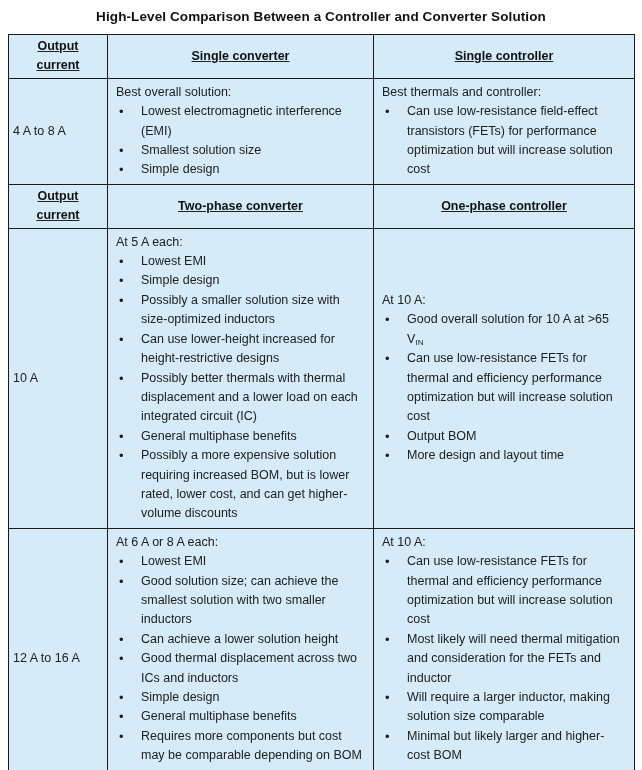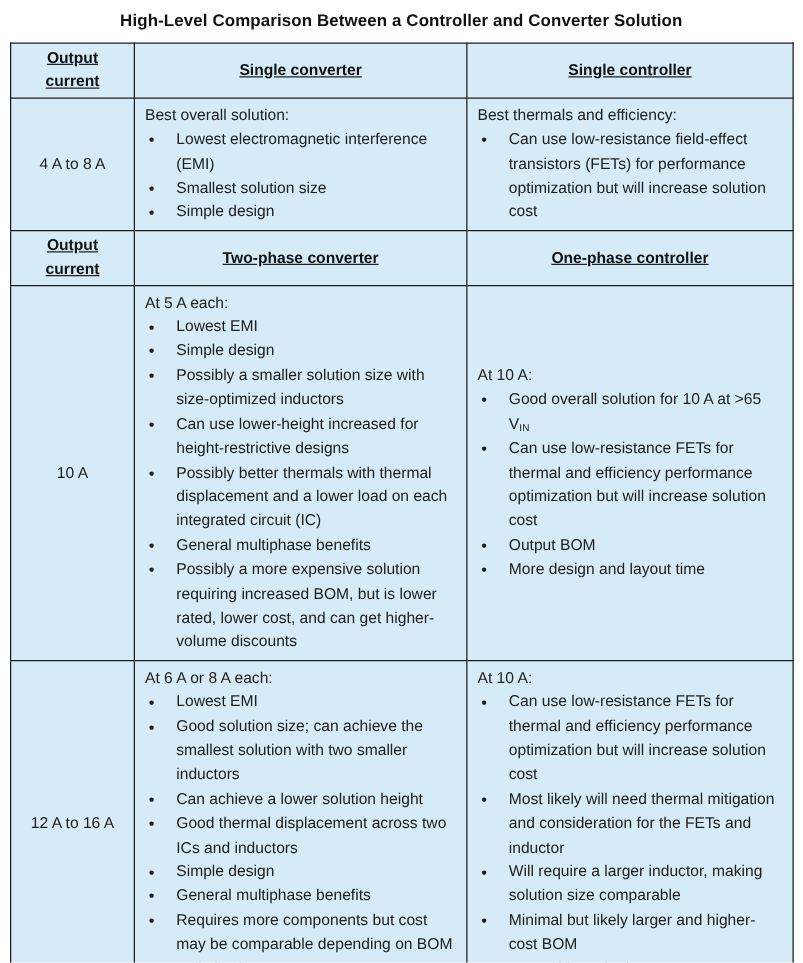--- a/index.html
+++ b/index.html
@@ -36,21 +36,21 @@
     vertical-align: middle;
     word-wrap: break-word;
   }
   table.cmp th {
     font-weight: bold;
     text-align: center;
     padding: 2px 8px;
     color: #111111;
   }
   td.cur {
-    text-align: center;
+    text-align: left;
     padding: 2px 4px;
   }
   td.bc {
     padding: 4px 8px 4px 8px;
   }
   .h-hdr { height: 41px; text-decoration: underline; }
   .h-r1  { height: 97px; }
   .h-r2  { height: 290px; }
   .h-r3  { height: 255px; }
   ul.blist { list-style: none; margin: 0; padding: 0; }
@@ -92,21 +92,21 @@
         <td class="cur">4 A to 8 A</td>
         <td class="bc">
           <div class="lead">Best overall solution:</div>
           <ul class="blist">
             <li><span class="dot">•</span><span>Lowest electromagnetic interference (EMI)</span></li>
             <li><span class="dot">•</span><span>Smallest solution size</span></li>
             <li><span class="dot">•</span><span>Simple design</span></li>
           </ul>
         </td>
         <td class="bc">
-          <div class="lead">Best thermals and efficiency:</div>
+          <div class="lead">Best thermals and controller:</div>
           <ul class="blist">
             <li><span class="dot">•</span><span>Can use low-resistance field-effect transistors (FETs) for performance optimization but will increase solution cost</span></li>
           </ul>
         </td>
       </tr>
 
       <tr class="h-hdr">
         <th>Output current</th>
         <th>Two-phase converter</th>
         <th>One-phase controller</th>

